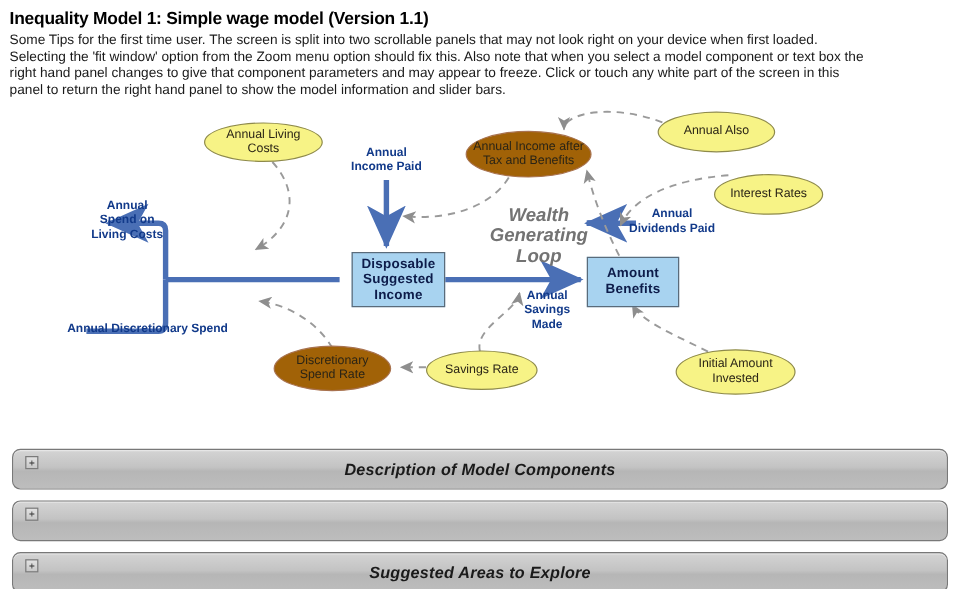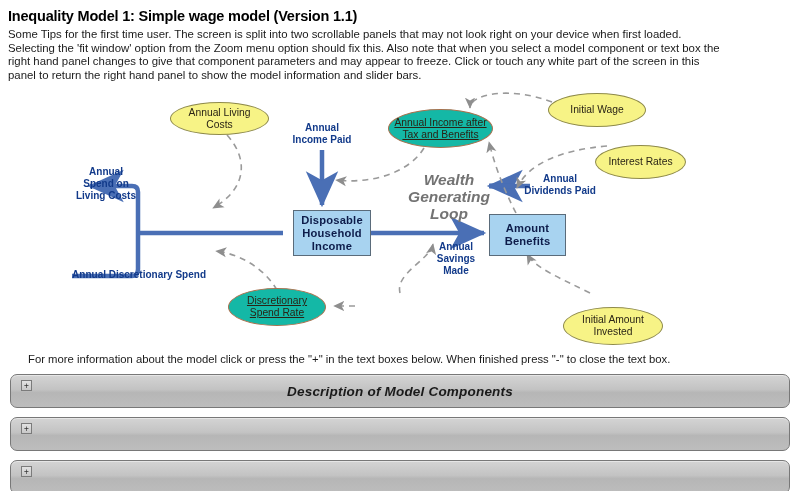--- a/index.html
+++ b/index.html
@@ -86,23 +86,22 @@
     font-size: 10.3px;
     line-height: 12px;
     color: #2a2416;
     padding: 0 4px;
   }
   .ellipse.yellow {
     background: #f7f386;
     border: 1.3px solid #8e8a4b;
   }
   .ellipse.orange {
-    background: #14b8a6;
+    background: #a16207;
     border: 1.3px solid #a8724f;
-    text-decoration: underline;
   }
 
   
   .flow-label {
     position: absolute;
     color: #123a8a;
     font-weight: bold;
     font-size: 10px;
     line-height: 12px;
     text-align: center;
@@ -248,85 +247,88 @@
       <g>
         <path d="M400,205 C395,185 430,172 433,156" stroke="#9a9a9a" stroke-width="1.6" fill="none" stroke-dasharray="6,5" marker-end="url(#arrowGrey)"></path>
       </g>
 
       <g>
         <path d="M590,205 C560,190 535,180 527,166" stroke="#9a9a9a" stroke-width="1.6" fill="none" stroke-dasharray="6,5" marker-end="url(#arrowGrey)"></path>
       </g>
     </svg>
 
     <div class="model-box" style="left:293px; top:122px; width:78px; height:46px;">
-      <span>Disposable Household Income</span>
+      <span>Disposable Suggested Income</span>
     </div>
 
     <div class="model-box" style="left:489px; top:126px; width:77px; height:42px;">
       <span>Amount Benefits</span>
     </div>
 
     <div class="ellipse yellow" style="left:170px; top:14px; width:99px; height:33px;">
       <span>Annual Living Costs</span>
     </div>
 
     <div class="ellipse orange" style="left:388px; top:21px; width:105px; height:39px;">
       <span>Annual Income after Tax and Benefits</span>
     </div>
 
     <div class="ellipse yellow" style="left:548px; top:5px; width:98px; height:34px;">
-      <span>Initial Wage</span>
+      <span>Annual Also</span>
     </div>
 
     <div class="ellipse yellow" style="left:595px; top:57px; width:91px; height:34px;">
       <span>Interest Rates</span>
     </div>
 
     <div class="ellipse orange" style="left:228px; top:200px; width:98px; height:38px;">
       <span>Discretionary Spend Rate</span>
     </div>
 
-
-    <div class="ellipse yellow" style="left:563px; top:203px; width:100px; height:38px;margin-top:16px;">
+    <div class="ellipse yellow" style="left:355px; top:204px; width:93px; height:33px;">
+      <span>Savings Rate</span>
+    </div>
+
+    <div class="ellipse yellow" style="left:563px; top:203px; width:100px; height:38px;">
       <span>Initial Amount Invested</span>
     </div>
 
     <div class="flow-label" style="left:62px; top:78px; width:88px; white-space:pre-line;">Annual
 Spend on
 Living Costs</div>
 
     <div class="flow-label" style="left:272px; top:34px; width:100px; white-space:pre-line;">Annual
 Income Paid</div>
 
-    <div class="flow-label" style="left:56px; top:181px; width:150px; text-align:right; white-space:pre-line;">Annual Discretionary Spend</div>
+    <div class="flow-label" style="left:56px; top:181px; width:150px; text-align:left; white-space:pre-line;">Annual Discretionary Spend</div>
 
     <div class="flow-label" style="left:519px; top:85px; width:82px; white-space:pre-line;">Annual
 Dividends Paid</div>
 
     <div class="flow-label" style="left:428px; top:153px; width:56px; white-space:pre-line;">Annual
 Savings
 Made</div>
 
     <div class="loop-label" style="left:399px; top:83px; width:100px; white-space:pre-line;">Wealth
 Generating
 Loop</div>
   </div>
 
-  <div class="info-line">For more information about the model click or press the "+" in the text boxes below. When finished press "-" to close the text box.</div>
 
   <div class="accordion">
 
     <div class="acc-bar">
       <span class="acc-plus">+</span>
       <span class="acc-title">Description of Model Components</span>
     </div>
 
     <div class="acc-bar">
       <span class="acc-plus">+</span>
     </div>
 
     <div class="acc-bar">
       <span class="acc-plus">+</span>
+      <span class="acc-title">Suggested Areas to Explore</span>
     </div>
 
   </div>
 
 </div>
 
 </body></html>

